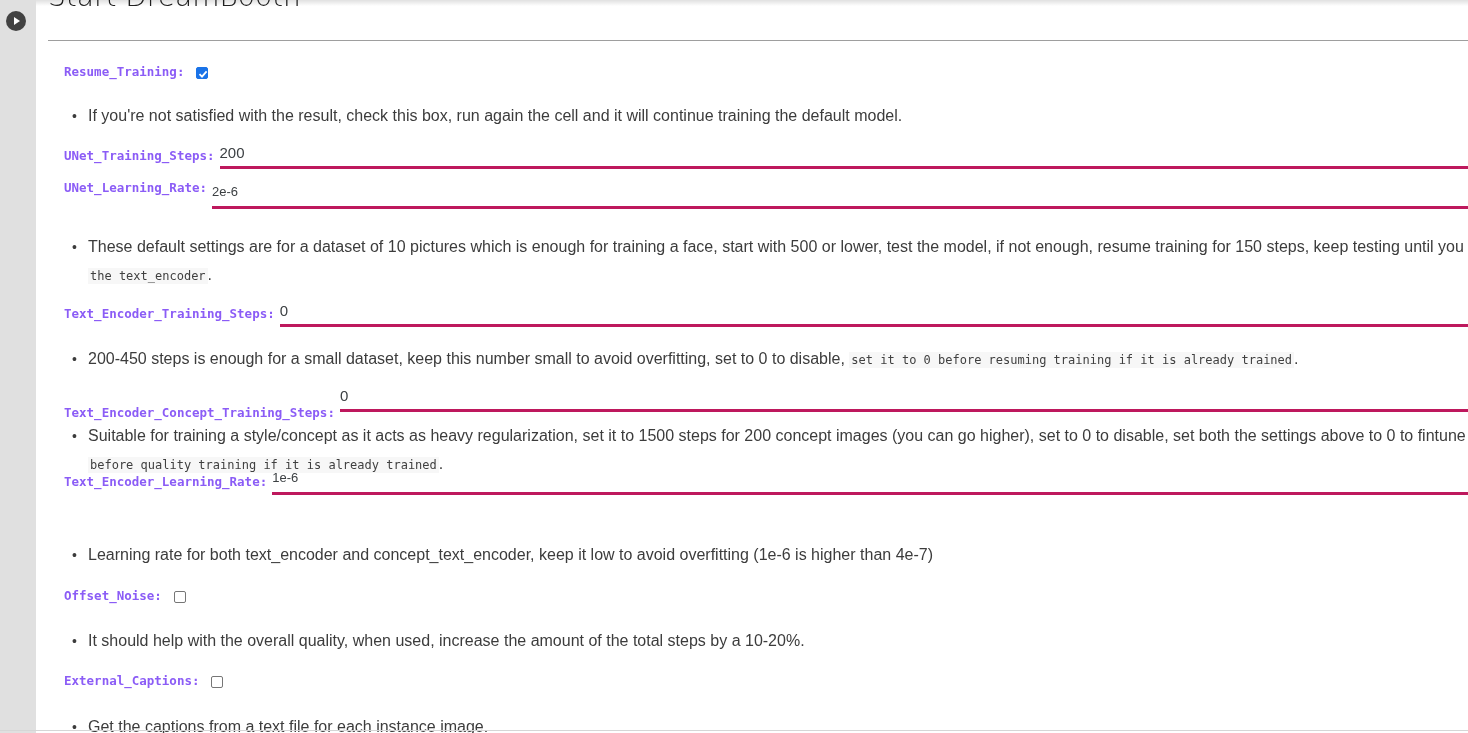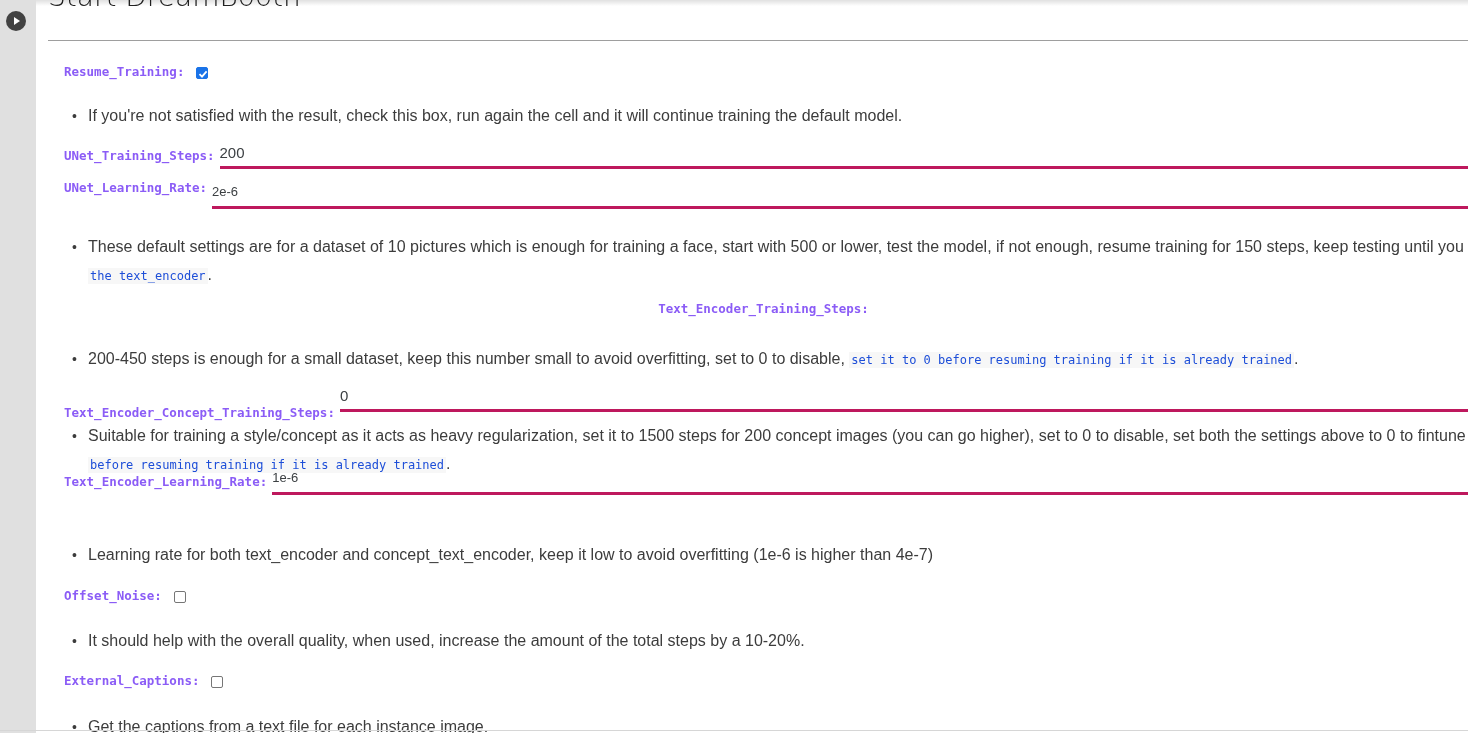--- a/index.html
+++ b/index.html
@@ -90,21 +90,21 @@
   }
   .bullet .dot {
     display: inline-block; width: 16px; text-align: left;
     font-size: 14px;
   }
   .bullet .cont { padding-left: 16px; display: block; }
   code {
     font-family: "DejaVu Sans Mono", monospace;
     font-size: 12px;
     background: #f7f7f7;
-    color: #1d4ed8;
+    color: #404040;
     padding: 1px 2px;
   }
 </style>
 </head>
 <body>
 
 <div class="gutter">
   <div class="run-btn" title="Run cell">
     <svg width="20" height="20" viewBox="0 0 20 20">
       <polygon points="8,6 14,10 8,14" fill="#ffffff"></polygon>
@@ -140,40 +140,40 @@
   <span class="label" style="margin-right:5px;">UNet_Learning_Rate:</span>
   <div class="field small" style="margin-top:16px;">
     <input type="text" value="2e-6" style="">
   </div>
 </div>
 <div class="bullet" style="top:233px;">
   <span class="dot">•</span><span>These default settings are for a dataset of 10 pictures which is enough for training a face, start with 500 or lower, test the model, if not enough, resume training for 150 steps, keep testing until you</span>
   <span class="cont"><code>the text_encoder</code><span>.</span></span>
 </div>
 
-<div class="row" style="top:301px;flex-direction:column;">
+<div class="row" style="top:301px;">
   <span class="label" style="margin-right:5px;">Text_Encoder_Training_Steps:</span>
   <div class="field big" style="margin-top:0px;">
     <input type="text" value="0" style="">
   </div>
 </div>
 <div class="bullet" style="top:345px;">
   <span class="dot">•</span><span>200-450 steps is enough for a small dataset, keep this number small to avoid overfitting, set to 0 to disable,</span>
   <code>set it to 0 before resuming training if it is already trained</code><span>.</span>
 </div>
 
 <div class="row" style="top:386px;">
   <span class="label" style="margin-right:5px;margin-top:28px;">Text_Encoder_Concept_Training_Steps:</span>
   <div class="field big" style="margin-top:0px;">
     <input type="text" value="0" style="">
   </div>
 </div>
 <div class="bullet" style="top:422px;">
   <span class="dot">•</span><span>Suitable for training a style/concept as it acts as heavy regularization, set it to 1500 steps for 200 concept images (you can go higher), set to 0 to disable, set both the settings above to 0 to fintune</span>
-  <span class="cont"><code>before resuming training if it is already trained</code><span>.</span></span>
+  <span class="cont"><code>before quality training if it is already trained</code><span>.</span></span>
 </div>
 
 <div class="row" style="top:469px;">
   <span class="label" style="margin-right:5px;">Text_Encoder_Learning_Rate:</span>
   <div class="field small" style="margin-top:0px;">
     <input type="text" value="1e-6" style="">
   </div>
 </div>
 <div class="bullet" style="top:541px;">
   <span class="dot">•</span><span>Learning rate for both text_encoder and concept_text_encoder, keep it low to avoid overfitting (1e-6 is higher than 4e-7)</span>

